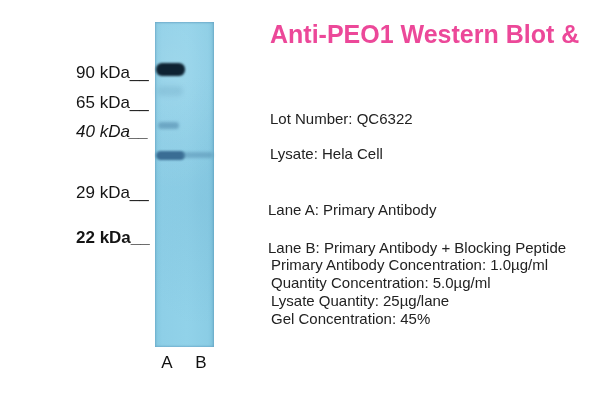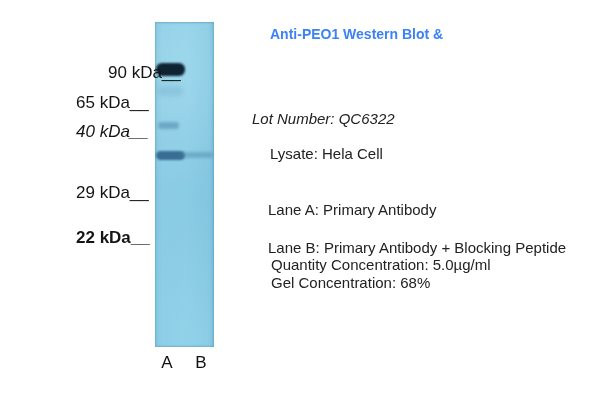--- a/index.html
+++ b/index.html
@@ -30,29 +30,29 @@
   .lane-label {
     position:absolute; top:353px; width:20px; text-align:center;
     font-size:17px; line-height:20px; color:#111;
   }
   [data-name="lane-label-a"] { left:157px; }
   [data-name="lane-label-b"] { left:191px; }
 
   
   .title {
     position:absolute; left:270px; top:22px;
-    font-size:14px; line-height:24px; font-weight:bold; color:#3b82f6;
+    font-size:25px; line-height:24px; font-weight:bold; color:#ec4899;
     white-space:nowrap;
     text-align:right;
   }
   .tl {
     position:absolute; font-size:15px; line-height:18px; color:#222;
     white-space:nowrap;
   }
-  [data-name="lot-number"]          { left:252px; top:110px;font-style:italic; }
+  [data-name="lot-number"]          { left:270px; top:110px; }
   [data-name="lysate"]              { left:270px; top:145px; }
   [data-name="lane-a-description"]  { left:268px; top:201px; }
   [data-name="lane-b-description"]  { left:268px; top:219px;margin-top:20px; }
   .conditions {
     position:absolute; left:271px; top:256px;
     font-size:15px; line-height:18px; color:#222; white-space:nowrap;
   }
 </style>
 </head>
 <body>
@@ -61,37 +61,39 @@
 
   <div class="strip" data-name="blot-strip">
       <div class="band" data-name="lane-a-90kda-band" style="left: 1px; top: 41px; width: 29px; height: 13px; background: rgb(14, 34, 50); opacity: 1; filter: blur(0.8px);"></div>
       <div class="band" data-name="lane-a-faint-smear" style="left: 2px; top: 64px; width: 26px; height: 10px; background: rgb(105, 162, 191); opacity: 0.3; filter: blur(2.5px);"></div>
       <div class="band" data-name="lane-a-48kda-band" style="left: 3px; top: 100px; width: 21px; height: 7px; background: rgb(77, 133, 168); opacity: 0.55; filter: blur(1.5px);"></div>
       <div class="band" data-name="lane-a-36kda-band" style="left: 1px; top: 129px; width: 29px; height: 9px; background: rgb(47, 96, 137); opacity: 0.88; filter: blur(1.2px);"></div>
       <div class="band" data-name="lane-b-36kda-band" style="left: 27px; top: 130px; width: 31px; height: 6px; background: rgb(77, 133, 168); opacity: 0.45; filter: blur(1.8px);"></div>
     </div>
 
   <div data-name="marker-column">
-      <div class="marker" data-name="mw-marker-label" style="top: 63px; margin-left: 32px;">90 kDa__</div>
+      <div class="marker" data-name="mw-marker-label" style="top: 63px;">90 kDa__</div>
       <div class="marker" data-name="mw-marker-label" style="top: 93px;">65 kDa__</div>
       <div class="marker" data-name="mw-marker-label" style="top: 122px; font-style: italic;">40 kDa__</div>
       <div class="marker" data-name="mw-marker-label" style="top: 183px;">29 kDa__</div>
       <div class="marker" data-name="mw-marker-label" style="top: 228px; font-weight: bold;">22 kDa__</div>
     </div>
 
   <div class="lane-label" data-name="lane-label-a">A</div>
   <div class="lane-label" data-name="lane-label-b">B</div>
 
   <div class="title" data-name="figure-title">
     <div data-name="title-line-1">Anti-PEO1 Western Blot &amp;</div>
   </div>
 
   <div class="tl" data-name="lot-number">Lot Number: QC6322</div>
   <div class="tl" data-name="lane-a-description">Lane A: Primary Antibody</div>
   <div class="tl" data-name="lysate">Lysate: Hela Cell</div>
   <div class="tl" data-name="lane-b-description">Lane B: Primary Antibody + Blocking Peptide</div>
 
   <div class="conditions" data-name="conditions-block">
+    <div data-name="condition-primary-antibody-concentration">Primary Antibody Concentration: 1.0µg/ml</div>
     <div data-name="condition-peptide-concentration">Quantity Concentration: 5.0µg/ml</div>
-    <div data-name="condition-gel-concentration">Gel Concentration: 68%</div>
+    <div data-name="condition-lysate-quantity">Lysate Quantity: 25µg/lane</div>
+    <div data-name="condition-gel-concentration">Gel Concentration: 45%</div>
   </div>
 
 </div>
 
 </body></html>

